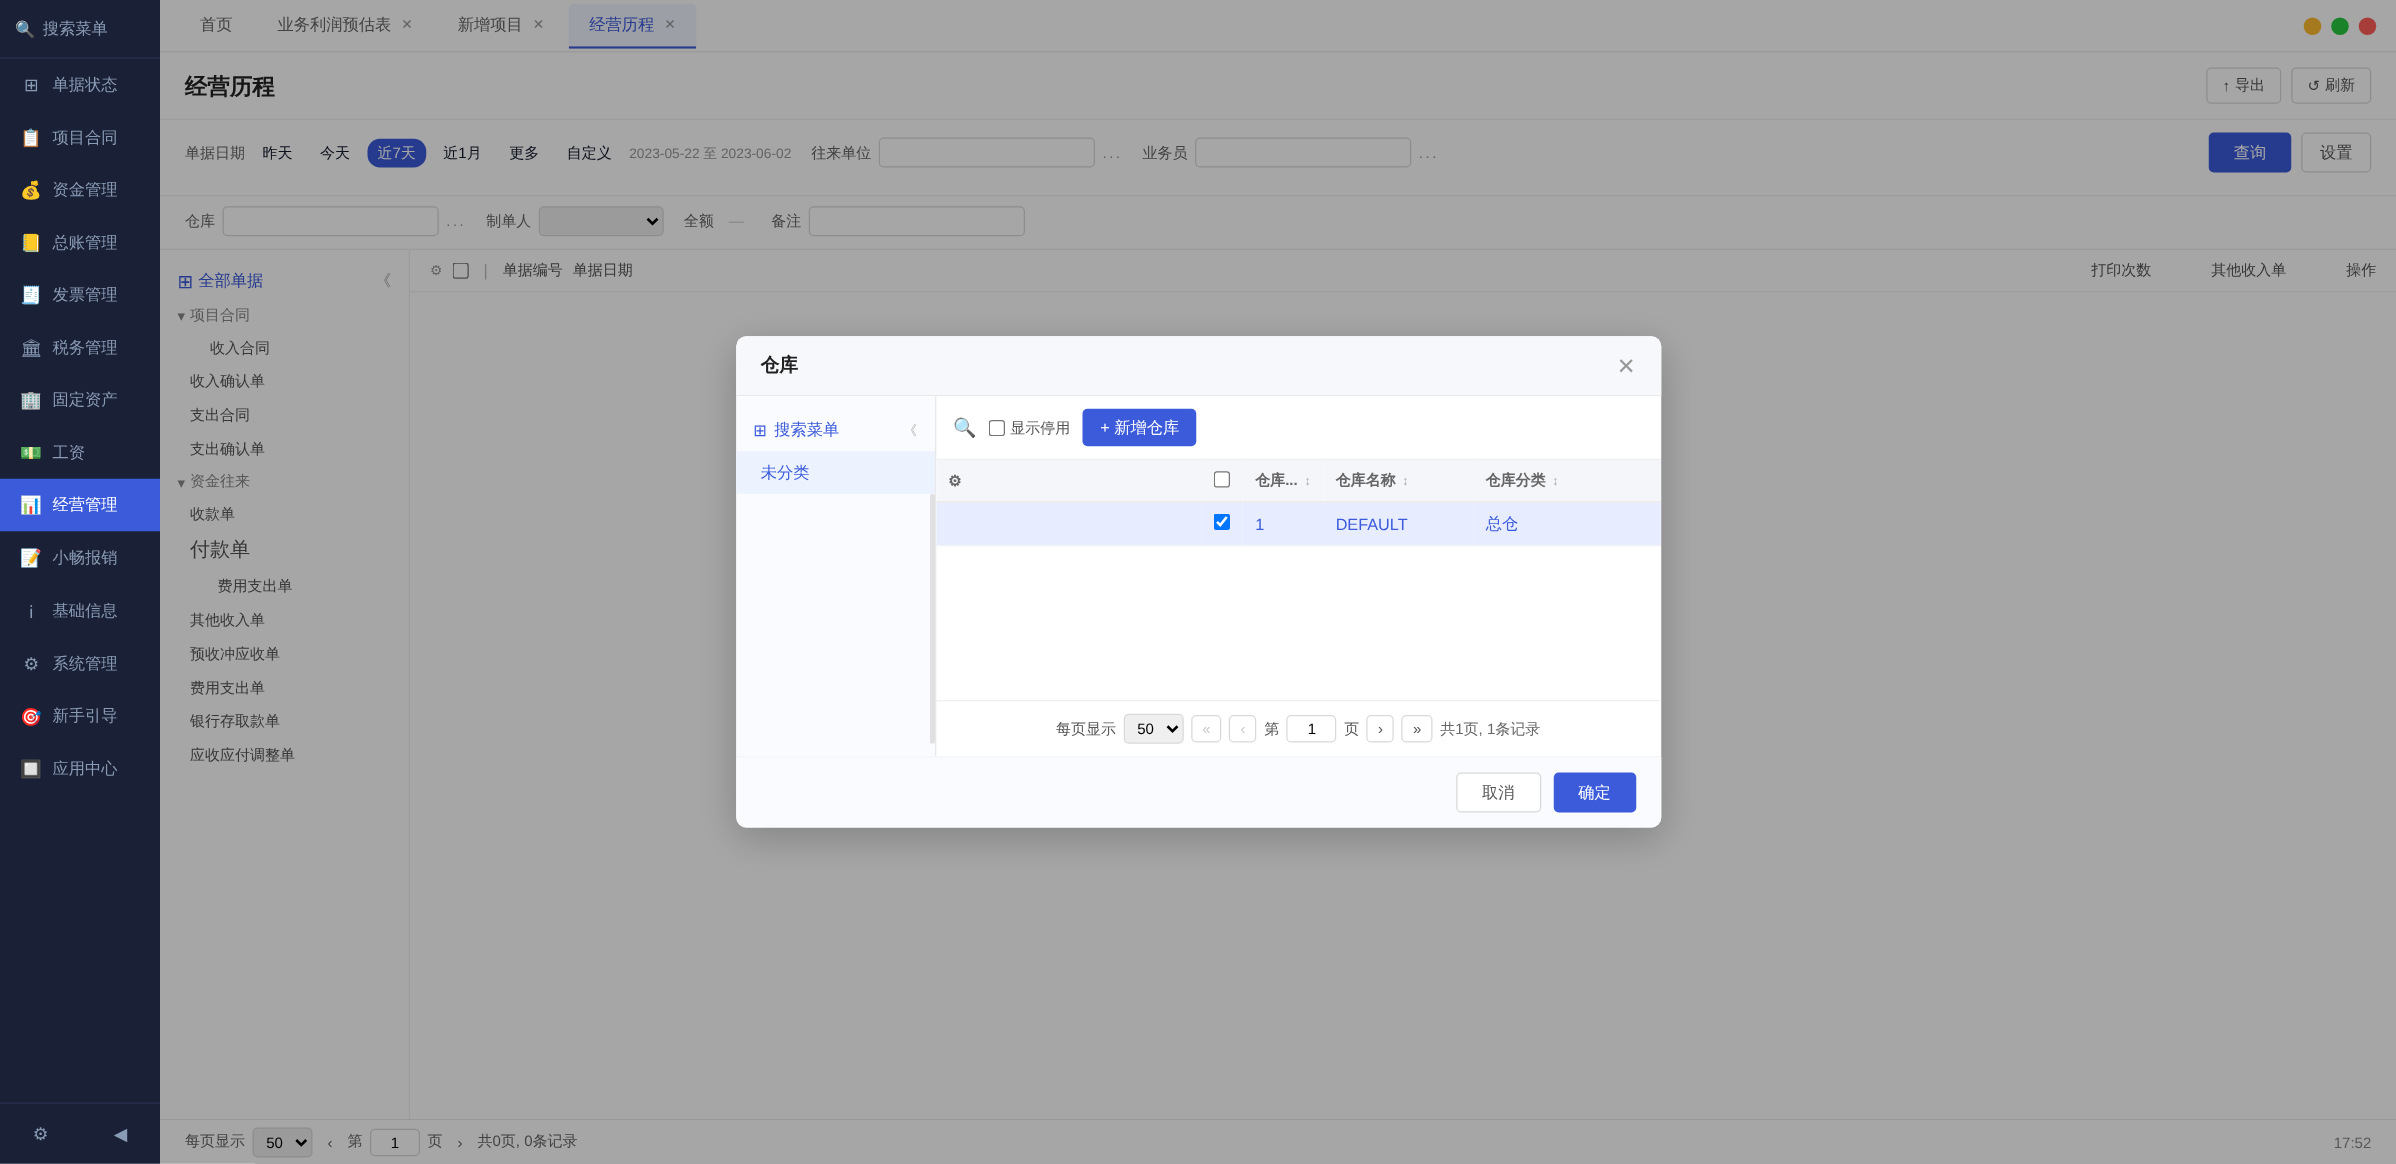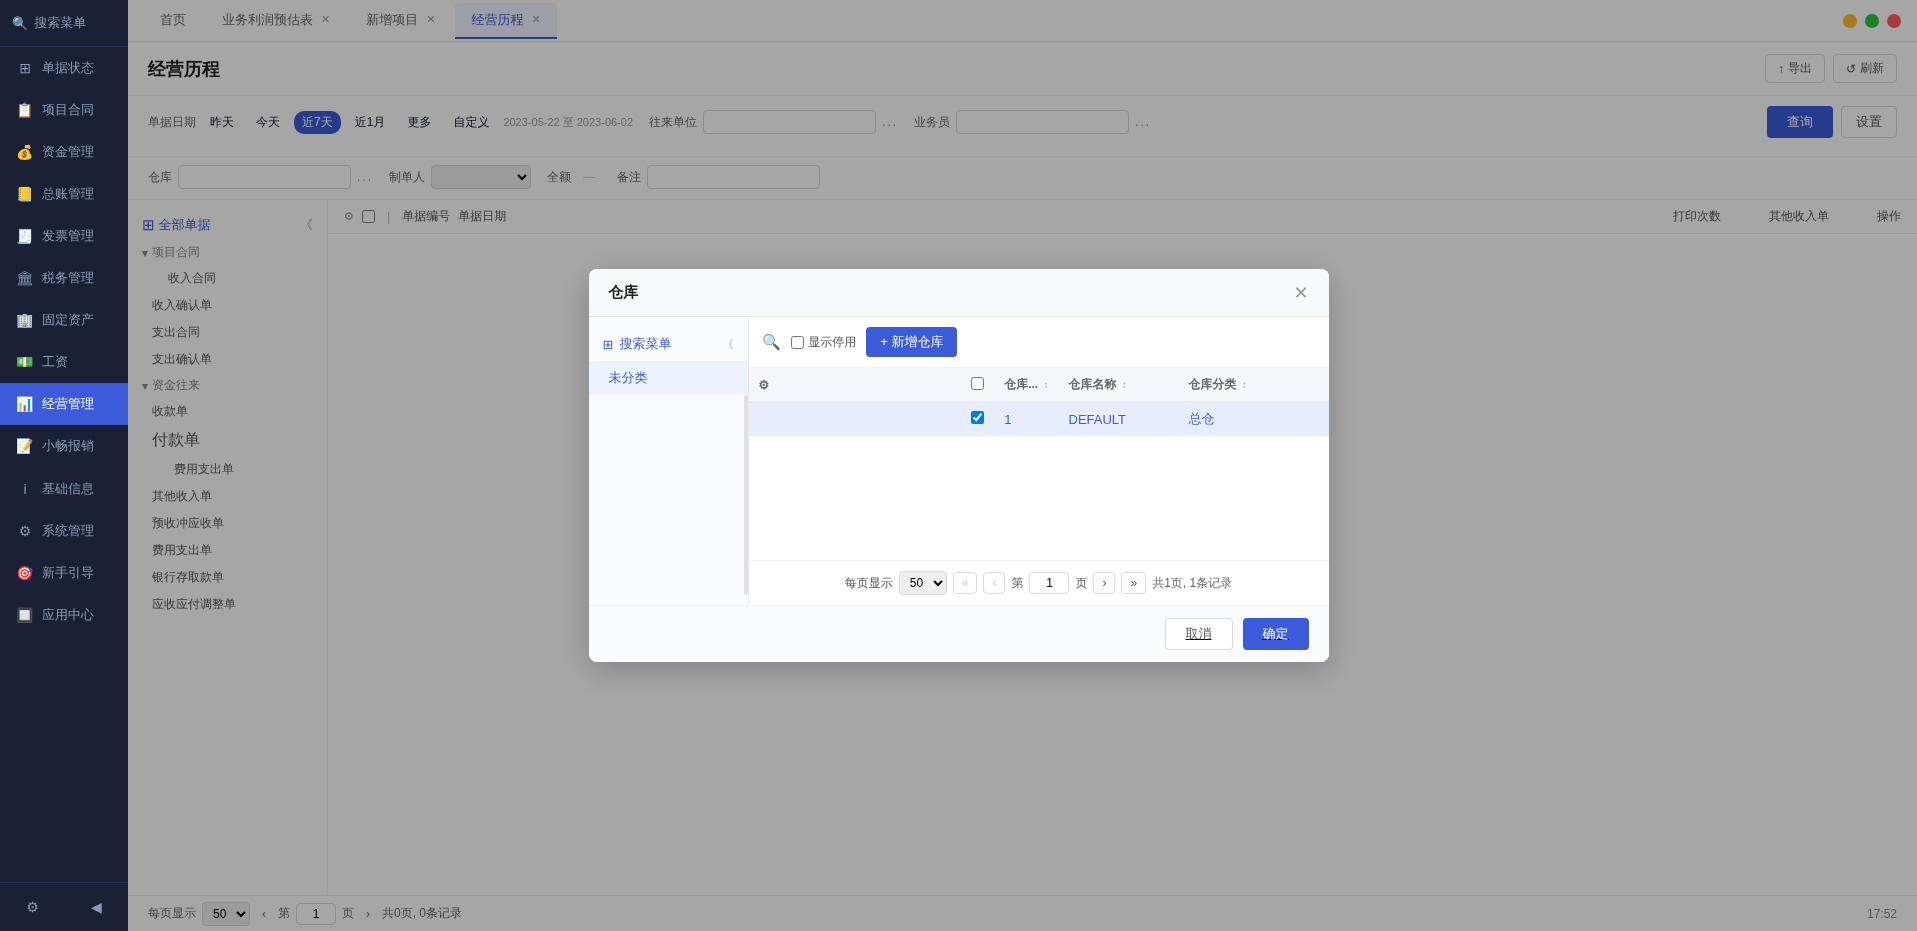--- a/index.html
+++ b/index.html
@@ -119,21 +119,21 @@
       padding: 10px 16px; border-top: 1px solid #f0f0f0; display: flex; align-items: center; justify-content: center; gap: 6px; font-size: 12px; color: #555;
     }
     .page-btn { border: 1px solid #d9d9d9; border-radius: 4px; padding: 3px 8px; cursor: pointer; background: #fff; font-size: 12px; color: #555; }
     .page-btn:disabled { color: #ccc; cursor: default; }
     .page-input { width: 40px; border: 1px solid #d9d9d9; border-radius: 4px; padding: 3px 6px; text-align: center; font-size: 12px; }
     .page-select { border: 1px solid #d9d9d9; border-radius: 4px; padding: 3px 6px; font-size: 12px; cursor: pointer; }
     .page-info { color: #666; font-size: 12px; }
 
     
     .modal-footer {
-      padding: 12px 20px; border-top: 1px solid #f0f0f0; display: flex; justify-content: flex-end; gap: 10px; background: #fafbff; border-radius: 0 0 8px 8px; text-decoration: underline;
+      padding: 12px 20px; border-top: 1px solid #f0f0f0; display: flex; justify-content: flex-end; gap: 10px; background: #fafbff; border-radius: 0 0 8px 8px;
     }
     .btn-cancel { background: #fff; border: 1px solid #d9d9d9; border-radius: 4px; padding: 6px 20px; font-size: 13px; cursor: pointer; color: #555; }
     .btn-confirm { background: #3b5bdb; color: #fff; border: none; border-radius: 4px; padding: 6px 20px; font-size: 13px; cursor: pointer; }
 
     
     .bottom-bar { position: fixed; bottom: 0; left: 128px; right: 0; height: 36px; background: #fff; border-top: 1px solid #e8e8e8; display: flex; align-items: center; padding: 0 20px; font-size: 12px; color: #666; z-index: 5; }
     .bottom-pagination { display: flex; align-items: center; gap: 6px; }
     .bottom-time { margin-left: auto; color: #888; }
   </style>
 </head>

